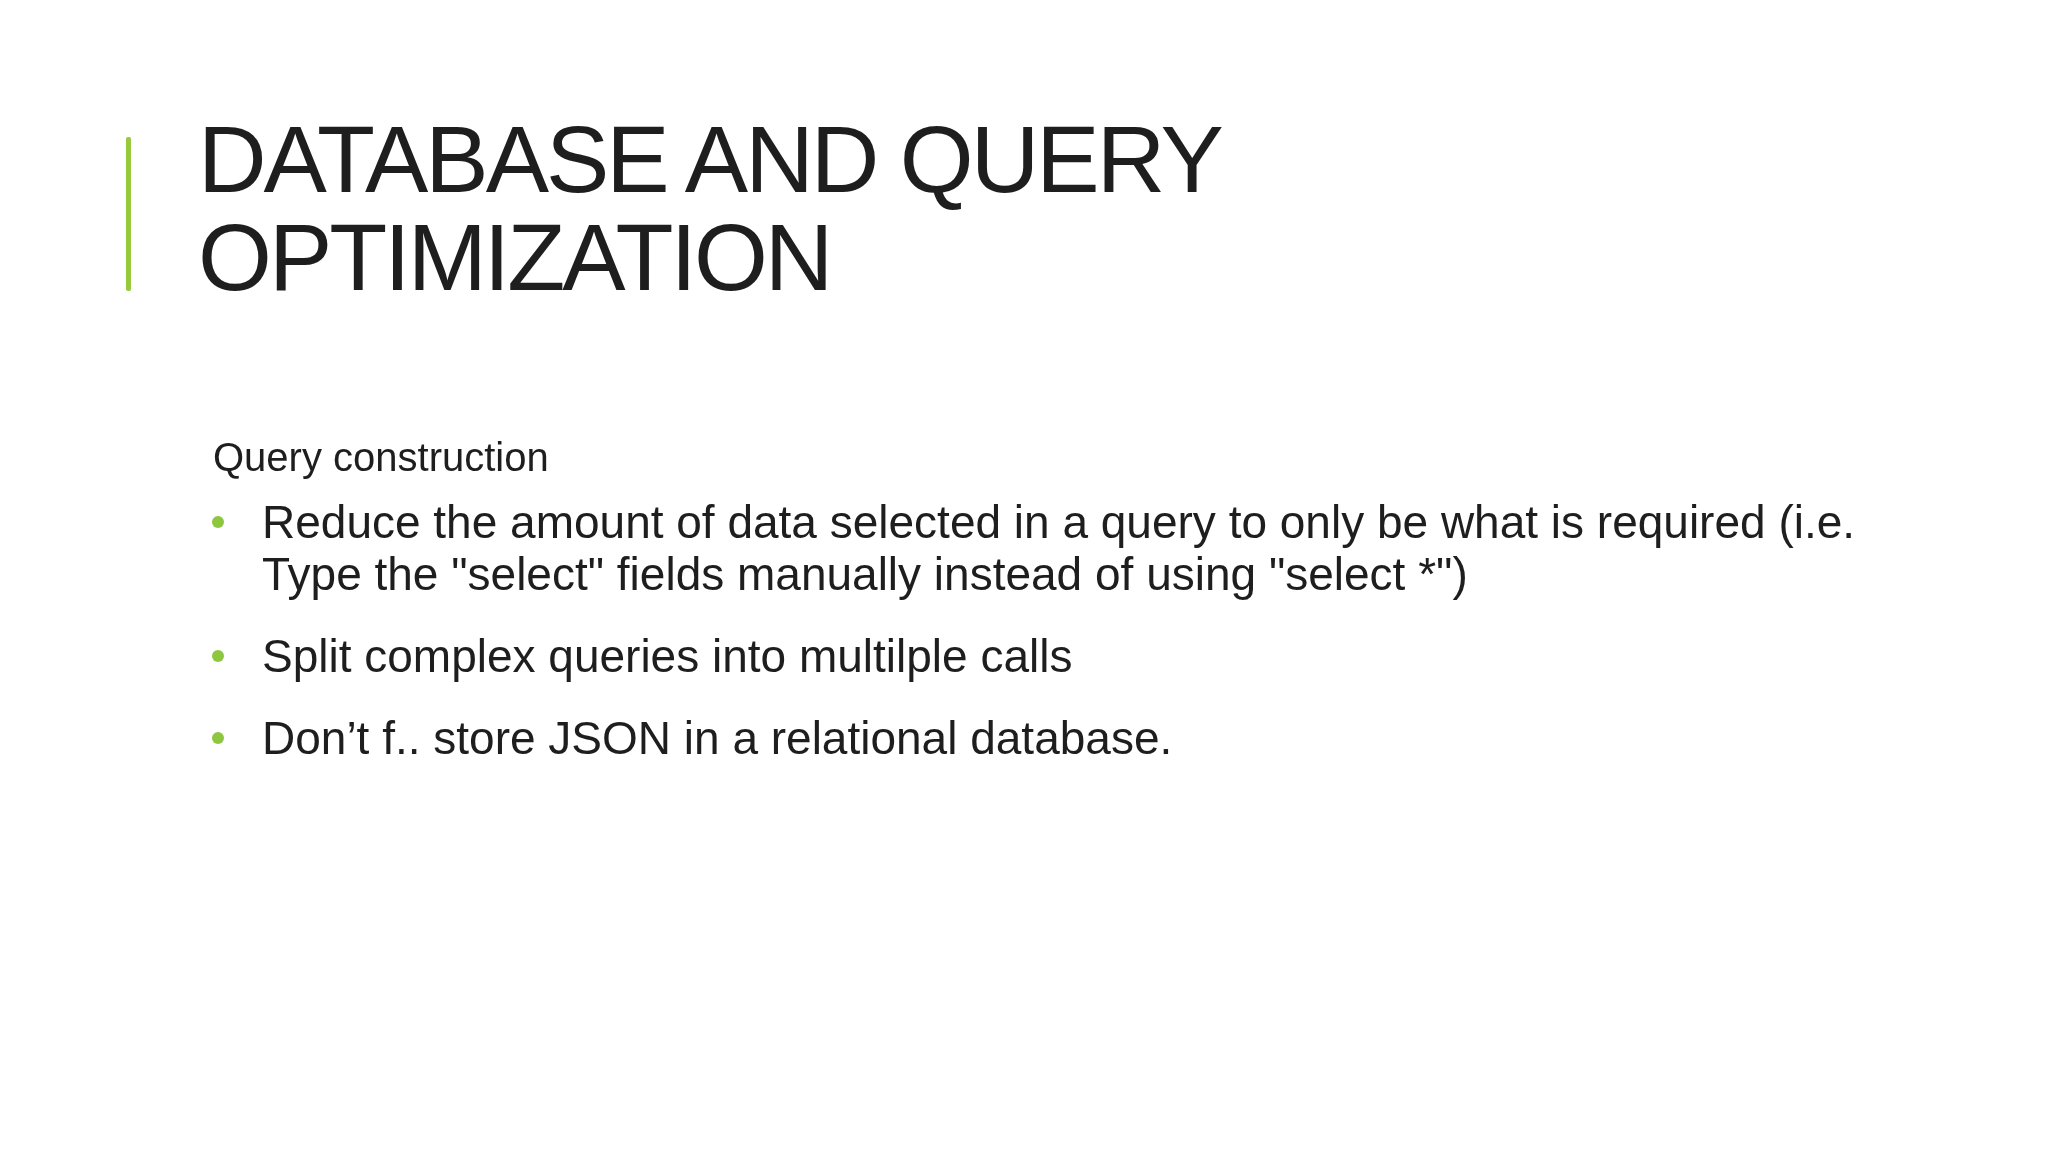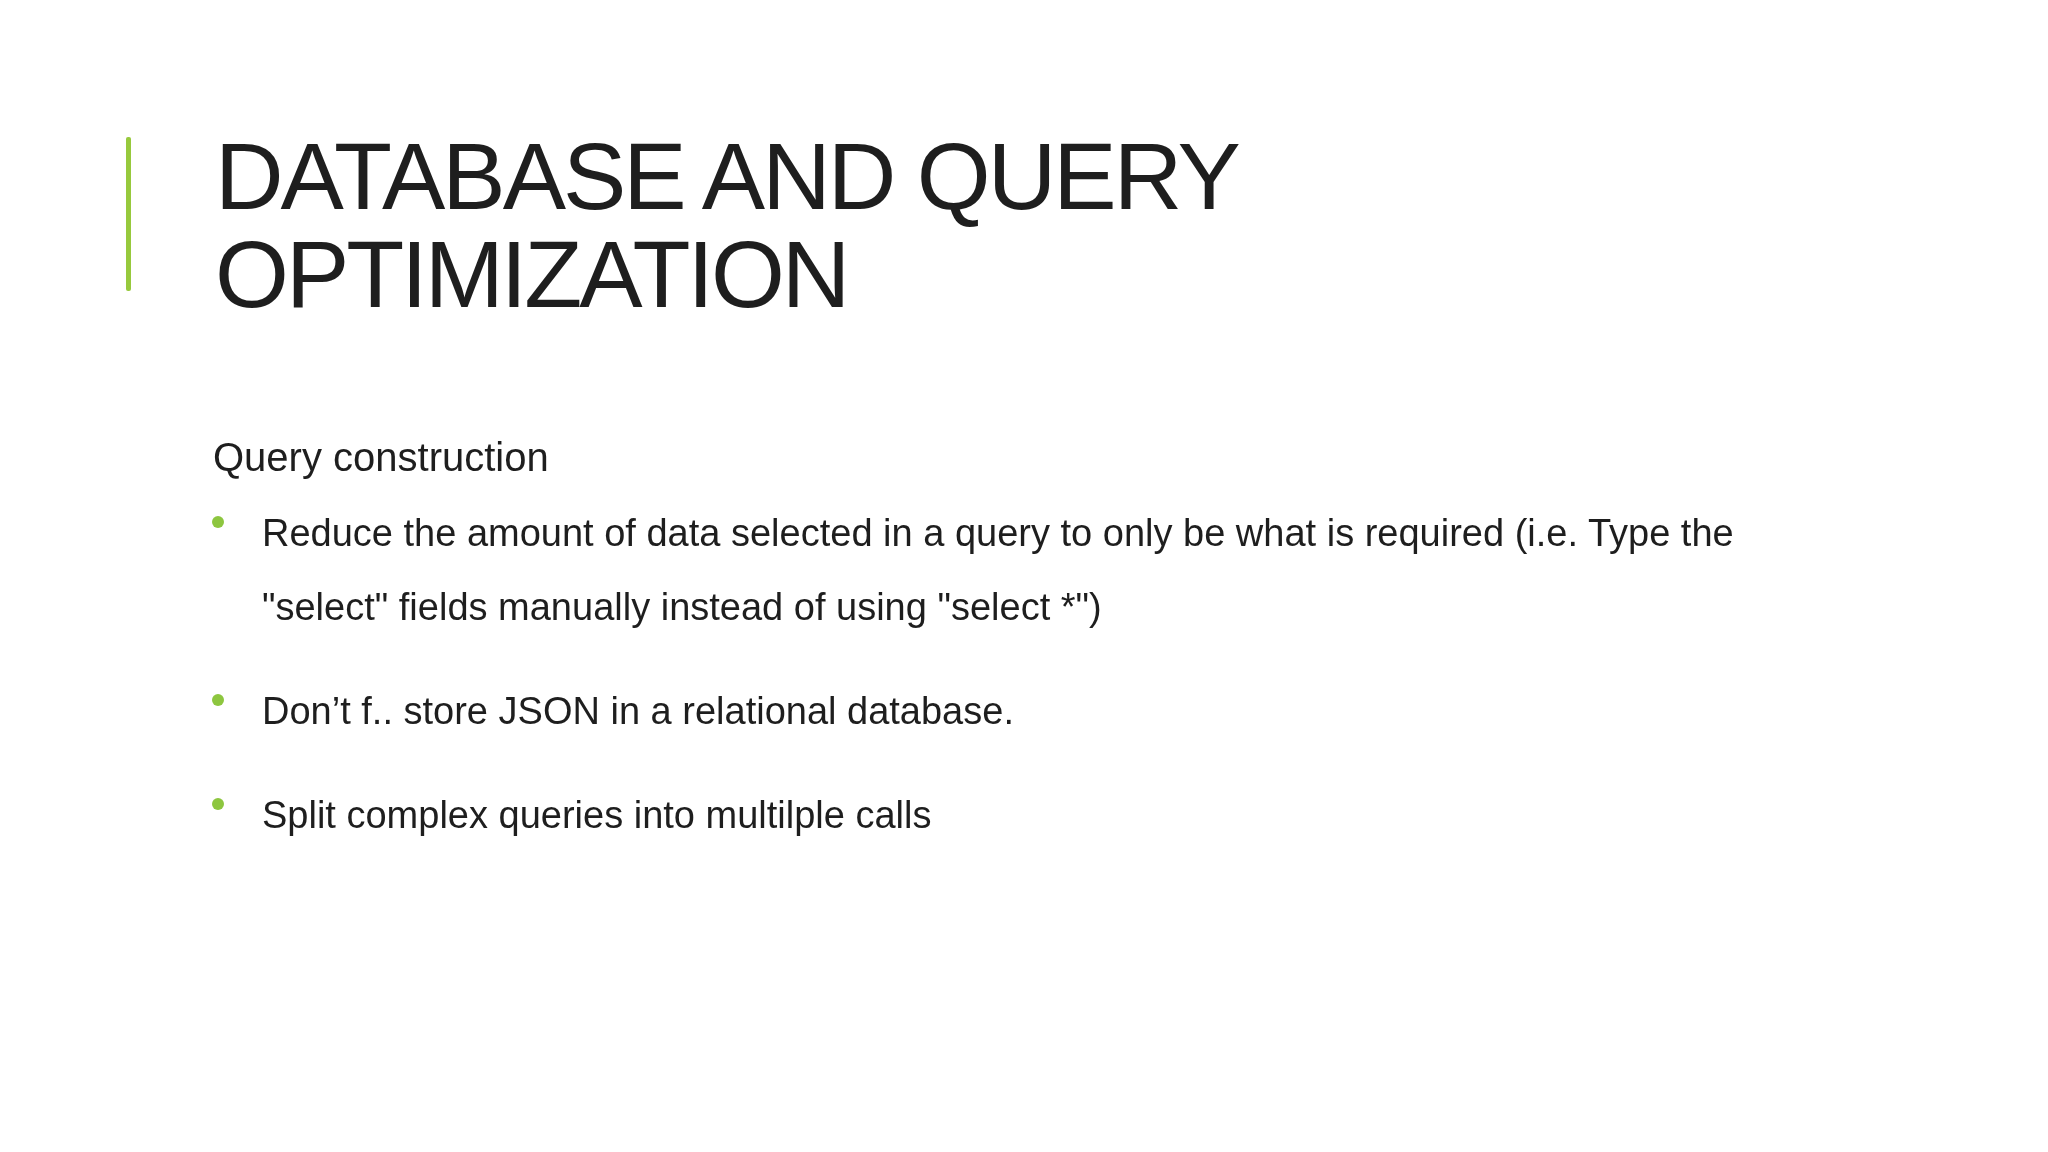--- a/index.html
+++ b/index.html
@@ -29,21 +29,21 @@
     width: 5px;
     height: 154px;
     background: var(--accent-bar-green);
     border-radius: 2px;
   }
   .title {
     position: absolute;
     left: 198px;
     top: 110px;
     width: 1280px;
-    margin: 17px;
+    margin: 0;
     font-size: 95px;
     line-height: 98px;
     font-weight: 400;
     letter-spacing: -3px;
     text-transform: uppercase;
     color: var(--text);
   }
   .body-block {
     position: absolute;
     left: 205px;
@@ -62,22 +62,22 @@
     padding: 0;
     position: absolute;
     left: 5px;
     top: 73px;
     width: 1660px;
   }
   .bullet-item {
     position: relative;
     padding-left: 52px;
     max-width: 1600px;
-    font-size: 38px;
-    line-height: 74px;
+    font-size: 46px;
+    line-height: 52px;
     margin-bottom: 30px;
     color: var(--text);
   }
   .dot {
     position: absolute;
     left: 2px;
     top: 20px;
     width: 12px;
     height: 12px;
     border-radius: 50%;
@@ -95,21 +95,21 @@
   <div class="body-block">
     <p class="lead">Query construction</p>
 
     <ul class="bullets">
       <li class="bullet-item">
         <span class="dot"></span>
         <span class="bullet-text">Reduce the amount of data selected in a query to only be what is required (i.e. Type the "select" fields manually instead of using "select *")</span>
       </li>
       <li class="bullet-item">
         <span class="dot"></span>
-        <span class="bullet-text">Don’t f.. store JSON in a relational database.</span>
+        <span class="bullet-text">Split complex queries into multilple calls</span>
       </li>
       <li class="bullet-item">
         <span class="dot"></span>
-        <span class="bullet-text">Split complex queries into multilple calls</span>
+        <span class="bullet-text">Don’t f.. store JSON in a relational database.</span>
       </li>
     </ul>
   </div>
 </div>
 
 </body></html>

